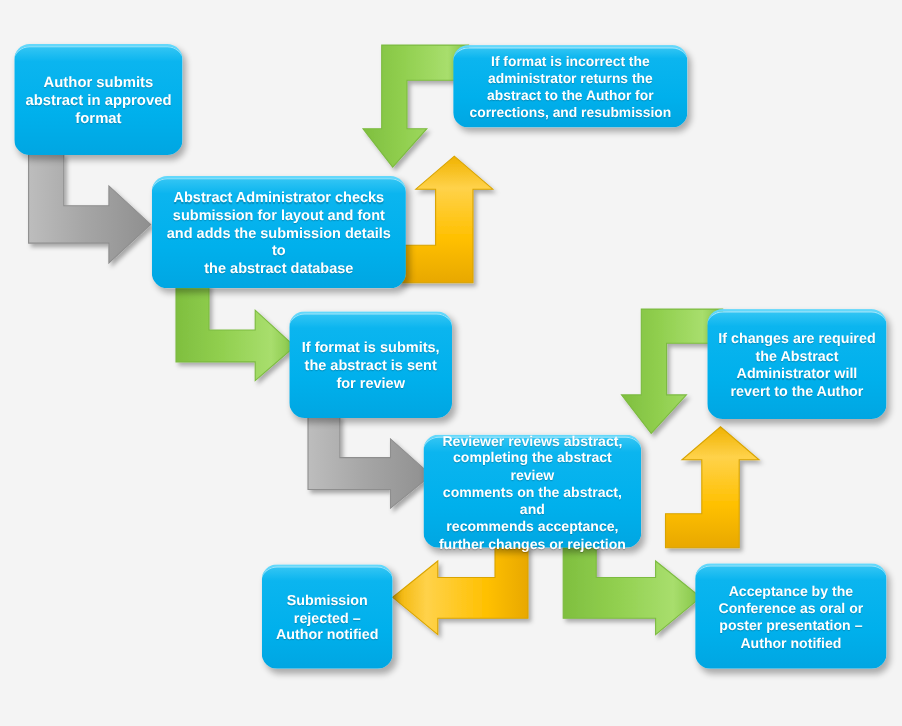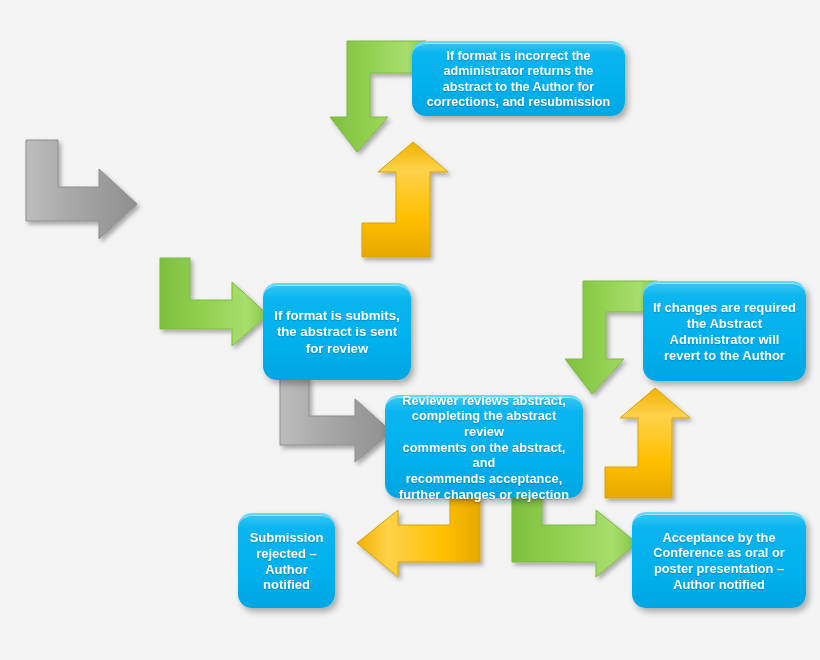--- a/index.html
+++ b/index.html
@@ -196,28 +196,39 @@
             <stop offset="100%" stop-color="#84c446"></stop>
         </linearGradient>
         <filter id="sh9" x="-40%" y="-40%" width="200%" height="200%">
           <feDropShadow dx="2.5" dy="3" stdDeviation="2" flood-color="#000" flood-opacity="0.30"></feDropShadow>
         </filter>
       </defs>
       <path d="M 0,0 L 0,67 L 84,67 L 84,82 L 125,48 L 84,15 L 84,30 L 30,30 L 30,0 Z" fill="url(#grnD)" stroke="#7cbb40" stroke-width="1" filter="url(#sh9)"></path>
     </svg>
   </div>
 
+  <div class="node" style="left:13px; top:40px; width:153px; height:101px;">
+    <span class="label" style="font-size:13.5px;">Author submits
+abstract in approved
+format</span>
+  </div>
 
   <div class="node" style="left:412px; top:41px; width:213px; height:75px;">
     <span class="label" style="font-size:12.6px;">If format is incorrect the
 administrator returns the
 abstract to the Author for
 corrections, and resubmission</span>
   </div>
 
+  <div class="node" style="left:138px; top:160px; width:231px; height:102px;">
+    <span class="label" style="font-size:13.2px;">Abstract Administrator checks
+submission for layout and font
+and adds the submission details to
+the abstract database</span>
+  </div>
 
   <div class="node" style="left:263px; top:283px; width:148px; height:97px;">
     <span class="label" style="font-size:13.2px;">If format is submits,
 the abstract is sent
 for review</span>
   </div>
 
   <div class="node" style="left:643px; top:281px; width:163px; height:100px;">
     <span class="label" style="font-size:13px;">If changes are required
 the Abstract
@@ -226,21 +237,21 @@
   </div>
 
   <div class="node" style="left:385px; top:395px; width:198px; height:103px;">
     <span class="label" style="font-size:12.8px;">Reviewer reviews abstract,
 completing the abstract review
 comments on the abstract, and
 recommends acceptance,
 further changes or rejection</span>
   </div>
 
-  <div class="node" style="left:238px; top:513px; width:97px; height:95px;">
+  <div class="node" style="left:238px; top:513px; width:119px; height:95px;">
     <span class="label" style="font-size:13px;">Submission
 rejected –
 Author notified</span>
   </div>
 
   <div class="node" style="left:632px; top:512px; width:174px; height:96px;">
     <span class="label" style="font-size:12.8px;">Acceptance by the
 Conference  as oral or
 poster presentation –
 Author notified</span>

